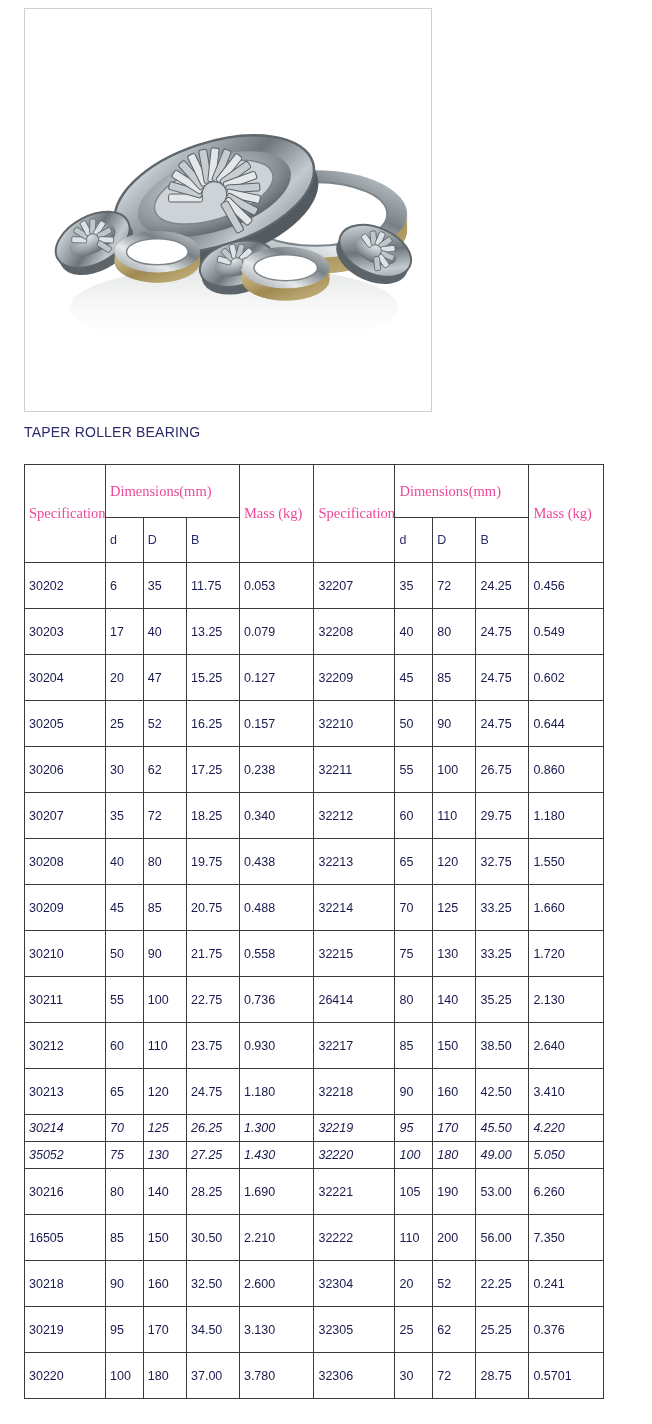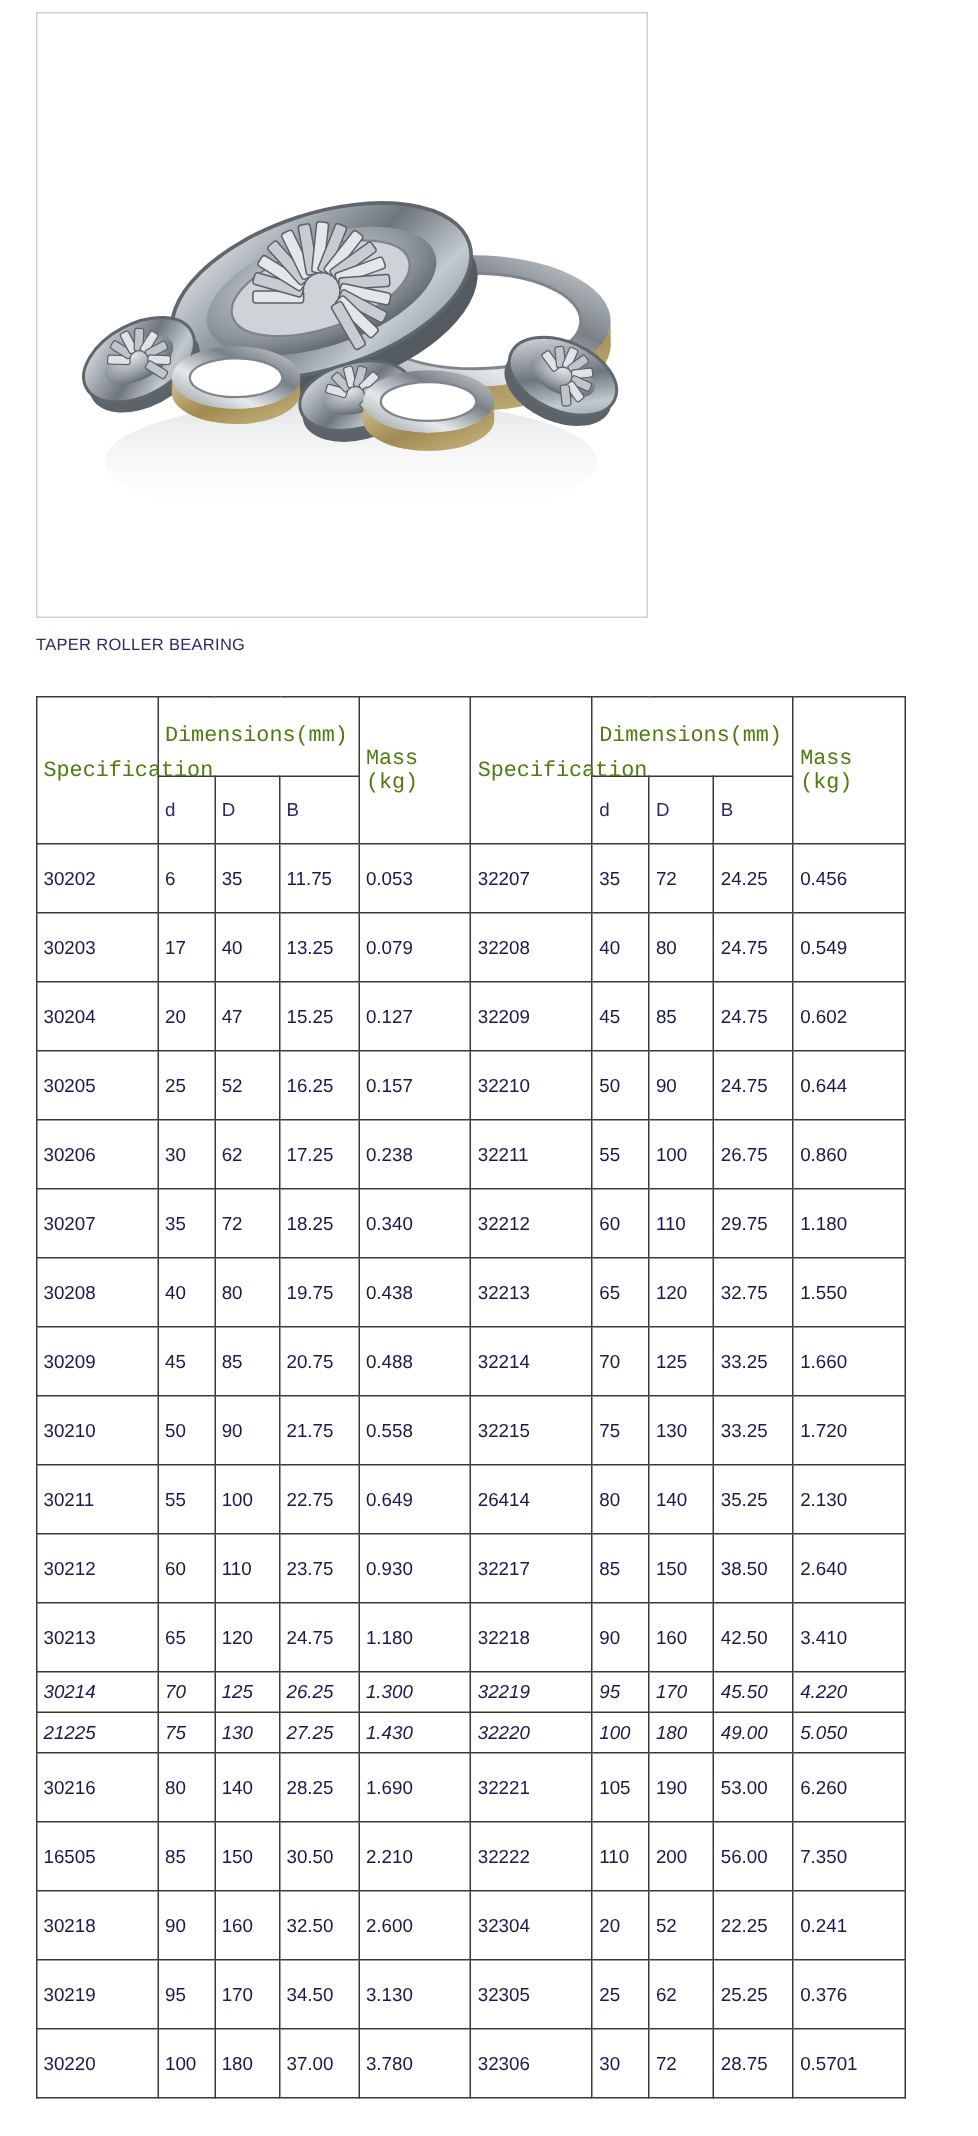--- a/index.html
+++ b/index.html
@@ -31,21 +31,21 @@
     display: block;
     width: 100%;
     height: 100%;
   }
 
   .caption {
     position: absolute;
     left: 24px;
     top: 424px;
     font-family: "Liberation Sans", sans-serif;
-    font-size: 11px;
+    font-size: 14px;
     color: #2b2b6b;
     letter-spacing: 0.2px;
     white-space: nowrap;
     text-align: center;
   }
 
   
   .spec-table-wrap {
     position: absolute;
     left: 24px;
@@ -61,23 +61,23 @@
   table.spec td, table.spec th {
     border: 1px solid #3a3a3a;
     padding: 0 0 0 4px;
     text-align: left;
     vertical-align: middle;
     font-weight: normal;
     background: #ffffff;
   }
   
   th.hdr {
-    font-family: Liberation Mono, monospace;
+    font-family: Liberation Serif, serif;
     font-size: 14.5px;
-    color: #4d7c0f;
+    color: #ec4899;
     height: 52px;
     text-align: center;
     padding: 0 2px;
   }
   th.sub {
     font-family: "Liberation Sans", sans-serif;
     font-size: 12.5px;
     color: #2b2b6b;
     height: 44px;
     text-align: left;
@@ -463,21 +463,21 @@
           <td class="cell">75</td>
           <td class="cell">130</td>
           <td class="cell">33.25</td>
           <td class="cell">1.720</td>
         </tr>
         <tr>
           <td class="cell">30211</td>
           <td class="cell">55</td>
           <td class="cell">100</td>
           <td class="cell">22.75</td>
-          <td class="cell">0.649</td>
+          <td class="cell">0.736</td>
           <td class="cell">26414</td>
           <td class="cell">80</td>
           <td class="cell">140</td>
           <td class="cell">35.25</td>
           <td class="cell">2.130</td>
         </tr>
         <tr>
           <td class="cell">30212</td>
           <td class="cell">60</td>
           <td class="cell">110</td>
@@ -507,21 +507,21 @@
           <td class="cell">125</td>
           <td class="cell">26.25</td>
           <td class="cell">1.300</td>
           <td class="cell">32219</td>
           <td class="cell">95</td>
           <td class="cell">170</td>
           <td class="cell">45.50</td>
           <td class="cell">4.220</td>
         </tr>
         <tr class="compact">
-          <td class="cell">21225</td>
+          <td class="cell">35052</td>
           <td class="cell">75</td>
           <td class="cell">130</td>
           <td class="cell">27.25</td>
           <td class="cell">1.430</td>
           <td class="cell">32220</td>
           <td class="cell">100</td>
           <td class="cell">180</td>
           <td class="cell">49.00</td>
           <td class="cell">5.050</td>
         </tr>

